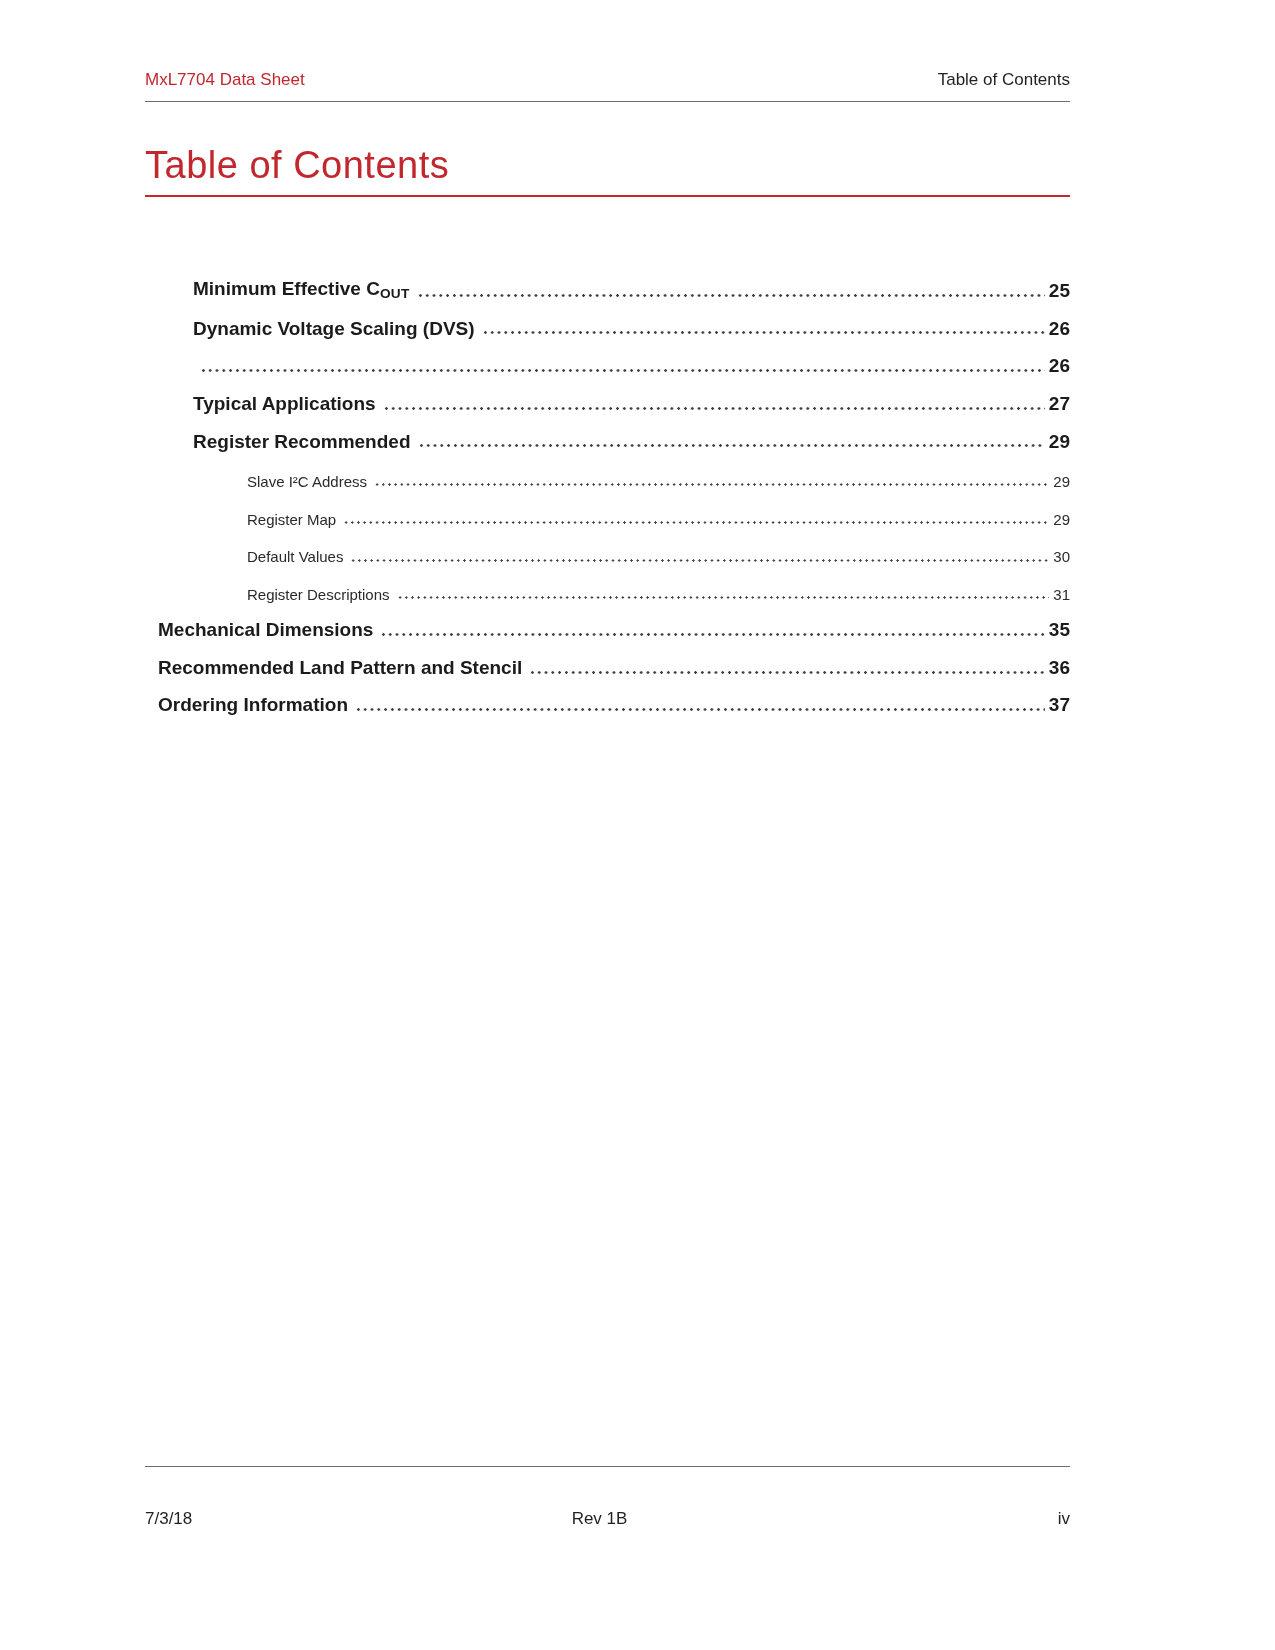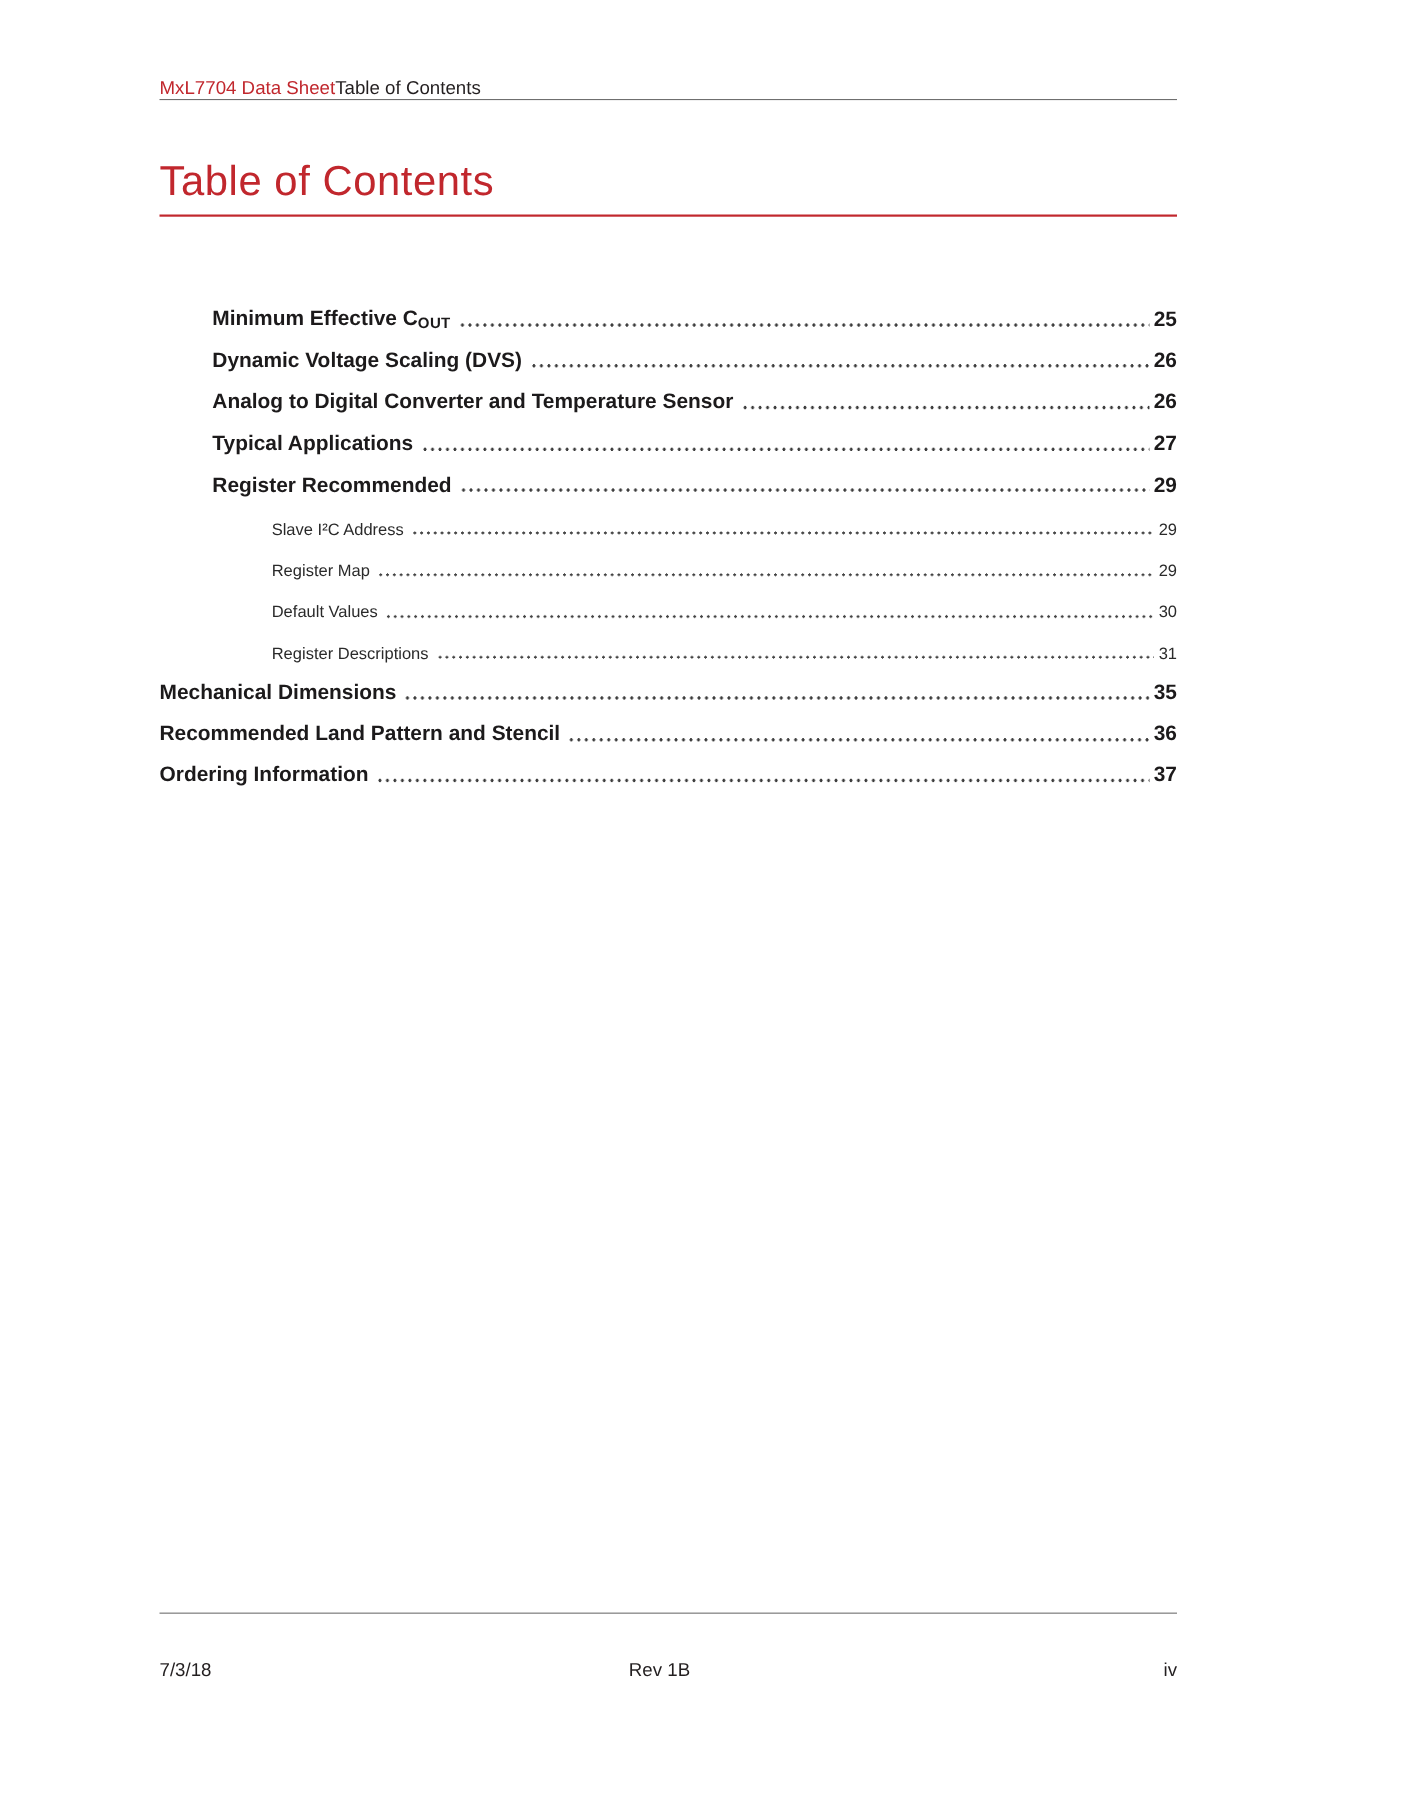--- a/index.html
+++ b/index.html
@@ -15,23 +15,24 @@
     overflow: hidden;
   }
 
   
   .doc-header {
     position: absolute;
     left: 145px;
     top: 70px;
     width: 925px;
     display: flex;
-    justify-content: flex-start;
+    justify-content: space-between;
     align-items: baseline;
     font-size: 17px;
+    padding-bottom: 11px;
     border-bottom: 1px solid #6f6f6f;
   }
   .doc-header .hdr-left { color: #c1272d; }
   .doc-header .hdr-right { color: #231f20; }
 
   
   .page-title-wrap {
     position: absolute;
     left: 145px;
     top: 146px;
@@ -57,21 +58,21 @@
   .toc-row {
     display: flex;
     align-items: flex-end;
     height: 37.7px;
     cursor: pointer;
   }
   .toc-row .lbl { white-space: nowrap; line-height: 1.15; }
   .toc-row .pg  { white-space: nowrap; line-height: 1.15; }
 
   .toc-row.b { font-weight: bold; font-size: 19px; color: #1c1a1b; }
-  .toc-row.l0 { padding-left: 0; }
+  .toc-row.l0 { padding-left: 0; margin-left: 13px; }
   .toc-row.l1 { padding-left: 48px; }
   .toc-row.l2 { padding-left: 102px; font-weight: 400; font-size: 15px; color: #2a2a2a; }
 
   .leader {
     flex: 1 1 auto;
     height: 3px;
     margin: 0 4px 5px 7px;
     background-image: radial-gradient(circle, #3c3c3c 1.25px, rgba(0,0,0,0) 1.45px);
     background-size: 6.8px 3px;
     background-repeat: repeat-x;
@@ -129,21 +130,20 @@
       <span class="pg">25</span>
     </div>
 
     <div class="toc-row l1 b">
       <span class="lbl">Dynamic Voltage Scaling (DVS)</span>
       <span class="leader"></span>
       <span class="pg">26</span>
     </div>
 
     <div class="toc-row l1 b">
-      <span class="lbl">Analog to Digital Converter and Temperature Sensor</span>
       <span class="leader"></span>
       <span class="pg">26</span>
     </div>
 
     <div class="toc-row l1 b">
       <span class="lbl">Typical Applications</span>
       <span class="leader"></span>
       <span class="pg">27</span>
     </div>
 

